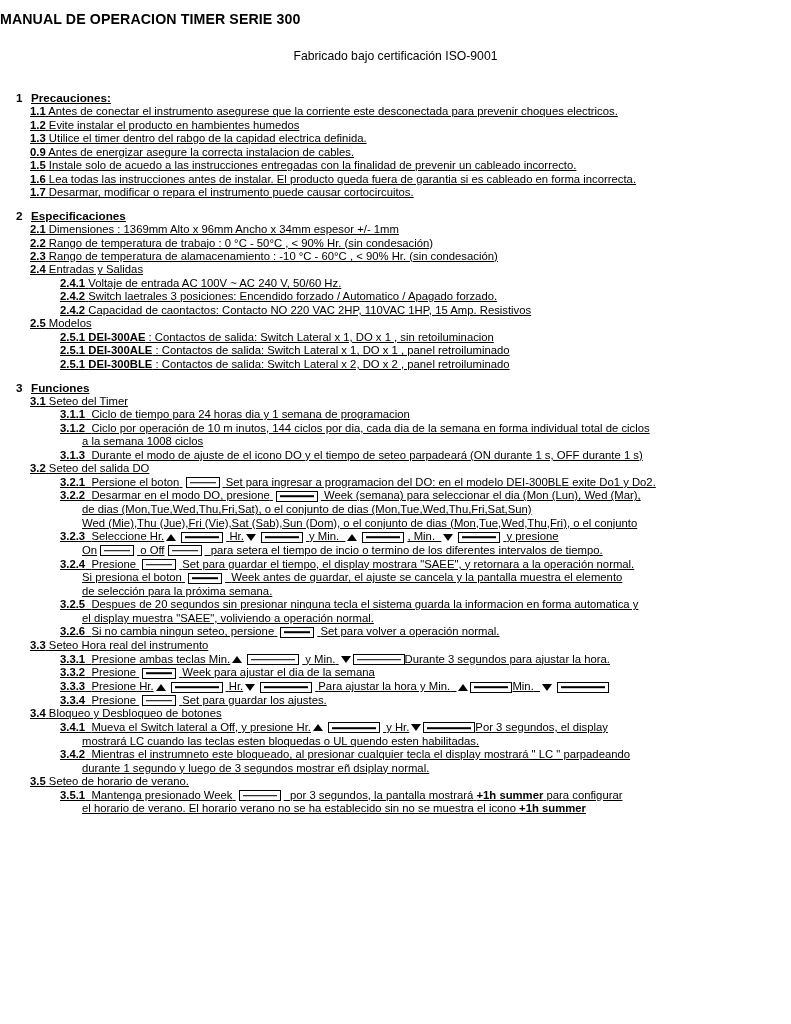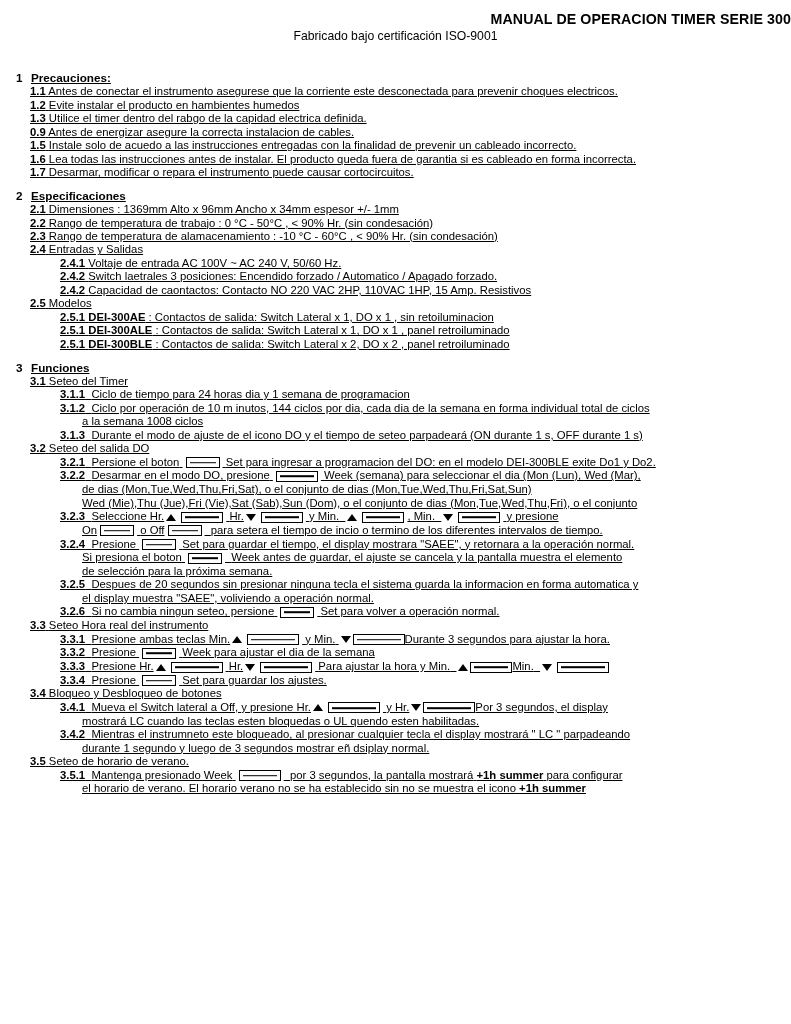--- a/index.html
+++ b/index.html
@@ -18,30 +18,30 @@
   }
   .page {
     position: relative;
     width: 791px;
     height: 1024px;
     padding: 0;
     box-sizing: border-box;
   }
   
   .doc-title {
-    text-align: right;
+    text-align: left;
     font-weight: bold;
     font-size: 14.2px;
     margin: 12px 0 0 0;
     letter-spacing: 0.1px;
   }
   .doc-subtitle {
     text-align: center;
     font-size: 12.2px;
-    margin: 4px 0 0 0;
+    margin: 24px 0 0 0;
   }
   
   .sections {
     margin-top: 30px;
     padding-left: 16px;
     padding-right: 10px;
     text-decoration: underline;
   }
   .sec {
     margin-bottom: 12px;

